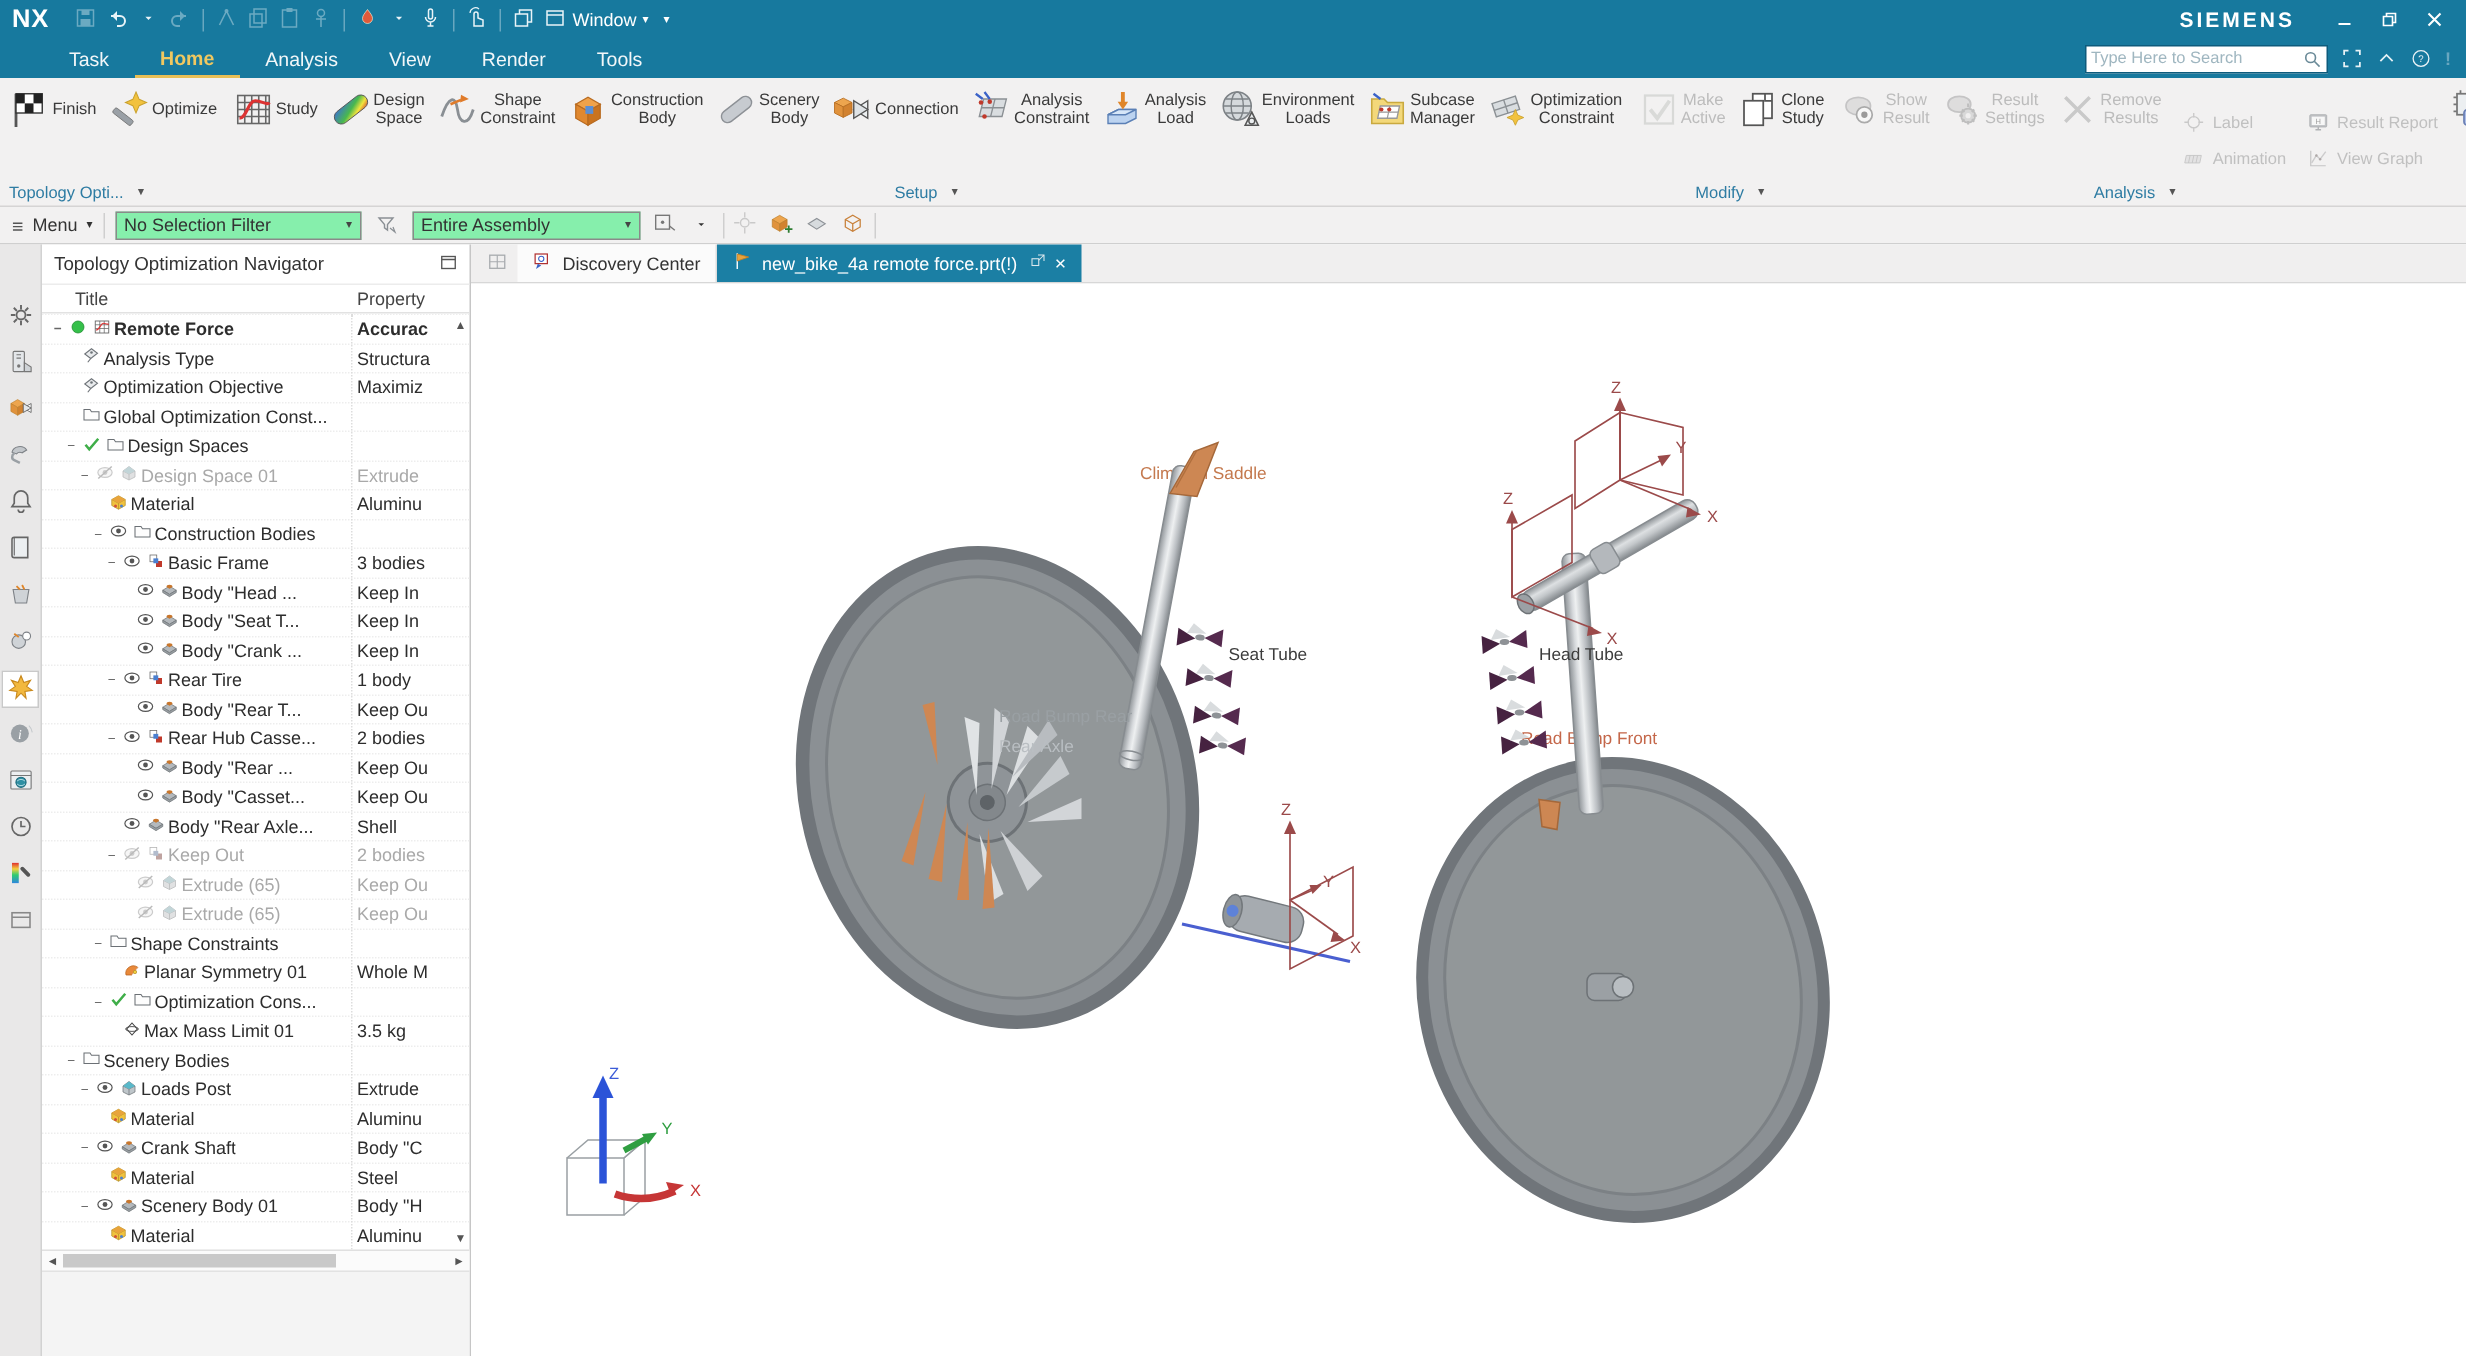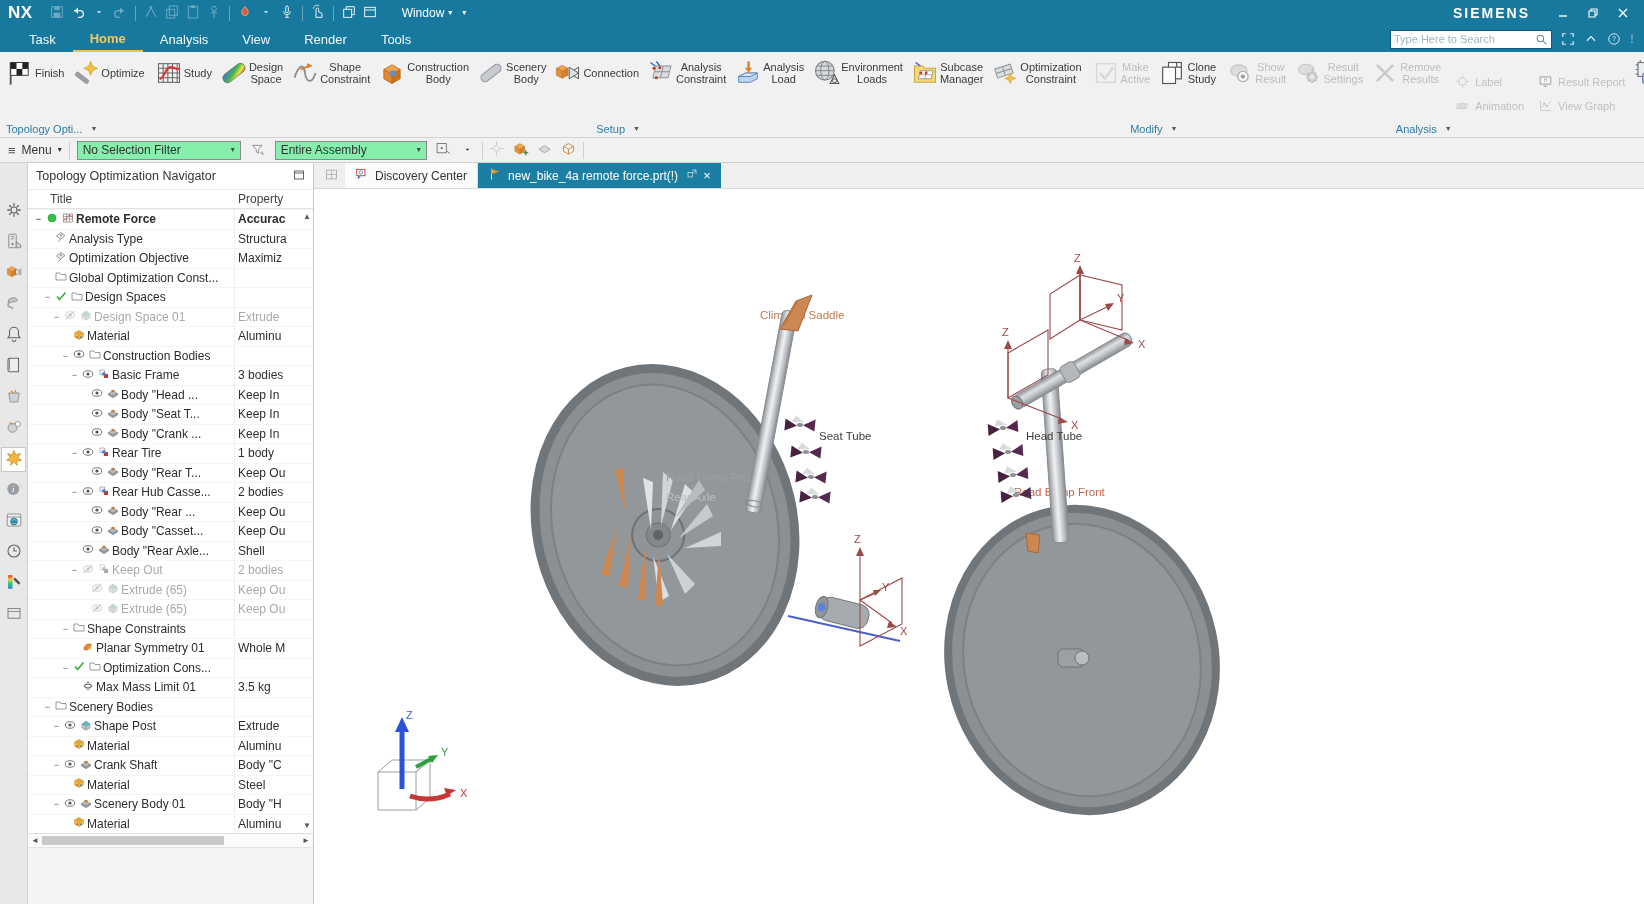--- a/index.html
+++ b/index.html
@@ -4,27 +4,27 @@
 <style>
 *{box-sizing:border-box;margin:0;padding:0}
 html,body{width:1644px;height:904px;overflow:hidden}
 body{font-family:"Liberation Sans",sans-serif;font-size:12px;color:#333;background:#fff}
 .titlebar{height:26px;background:#17799e;display:flex;align-items:center;color:#fff;position:relative;padding:0 8px;gap:2px}
 .nx-logo{font-weight:bold;font-size:17px;margin-right:12px;letter-spacing:.5px}
 .qat{display:flex;align-items:center;gap:1px;z-index:2}
 .ticon{width:20px;height:20px;display:flex;align-items:center;justify-content:center;color:#eaf4f8}
 .ticon.dis{opacity:.4}
 .tsep{width:1px;height:15px;background:rgba(255,255,255,.35);margin:0 4px}
-.win-menu{display:flex;align-items:center;gap:4px;font-size:12px;margin-left:20px;z-index:2}
+.win-menu{display:flex;align-items:center;gap:4px;font-size:12px;margin-left:0;z-index:2}
 .car{font-size:8px;line-height:1}
 .win-title{position:absolute;left:0;right:0;text-align:center;font-size:12px;color:#ecf5f8;pointer-events:none;z-index:1}
 .brand{margin-left:auto;font-weight:bold;letter-spacing:2px;font-size:14px;z-index:2}
 .win-controls{display:flex;gap:4px;margin-left:18px;z-index:2}
 .wc{width:26px;height:20px;display:flex;align-items:center;justify-content:center}
-.menubar{height:26px;background:#17799e;display:flex;align-items:center;color:#f2f7f9;padding-left:12px}
+.menubar{height:26px;background:#17799e;display:flex;align-items:center;color:#f2f7f9;padding-left:29px}
 .mtab{padding:0 17px;height:26px;display:flex;align-items:center;font-size:13px}
 .mtab.active{color:#f0c860;font-weight:bold;border-bottom:2px solid #e8bf55}
 .mright{margin-left:auto;display:flex;align-items:center;gap:9px;padding-right:10px}
 .search{width:162px;height:19px;background:#fff;border:1px solid #0d5b7c;display:flex;align-items:center;padding:0 3px}
 .search input{border:0;outline:0;flex:1;font-size:11px;color:#333;min-width:0;font-family:"Liberation Sans",sans-serif}
 .search input::placeholder{color:#9fb6c0}
 .mico{color:#e8f2f6;display:flex;align-items:center}
 .dimbar{color:rgba(255,255,255,.35);font-weight:bold}
 .ribbon{height:86px;background:#f2f1f1;border-bottom:1px solid #d5d4d4;display:flex;align-items:stretch;padding:0 2px}
 .rgroup{display:flex;flex-direction:column}
@@ -1198,21 +1198,21 @@
                   <circle cx="12" cy="12" r="3.2" fill="#555"></circle>
                 </svg></span>
             </span>
             <span class="tic">
               <span class="icn"><svg width="12" height="12" viewBox="0 0 24 24">
                   <path d="M4 10 L12 4 L20 10 V18 L12 22 L4 18Z" fill="#bfc6ca" stroke="#6f7478"></path>
                   <path d="M4 10 L12 14 L20 10 M12 14 V22" fill="none" stroke="#6f7478"></path>
                   <path d="M4 10 L12 4 L20 10 L12 14Z" fill="#59b8c9"></path>
                 </svg></span>
             </span>
-            <span class="tlabel">Shape Post</span>
+            <span class="tlabel">Loads Post</span>
             <span class="tprop">Extrude</span>
           </div>
           <div class="trow">
             <span style="flex: 0 0 auto; width: 32px;"></span>
             <span class="texp"></span>
             <span class="tic">
               <span class="icn"><svg width="12" height="12" viewBox="0 0 24 24">
                   <path d="M12 3 L21 8 V16 L12 21 L3 16 V8Z" fill="#f0c23e" stroke="#b8932b"></path>
                   <path d="M3 8 L12 13 L21 8 M12 13 V21" fill="none" stroke="#b8932b"></path>
                   <path d="M12 3 L21 8 L12 13 L3 8Z" fill="#e8a43c"></path>

